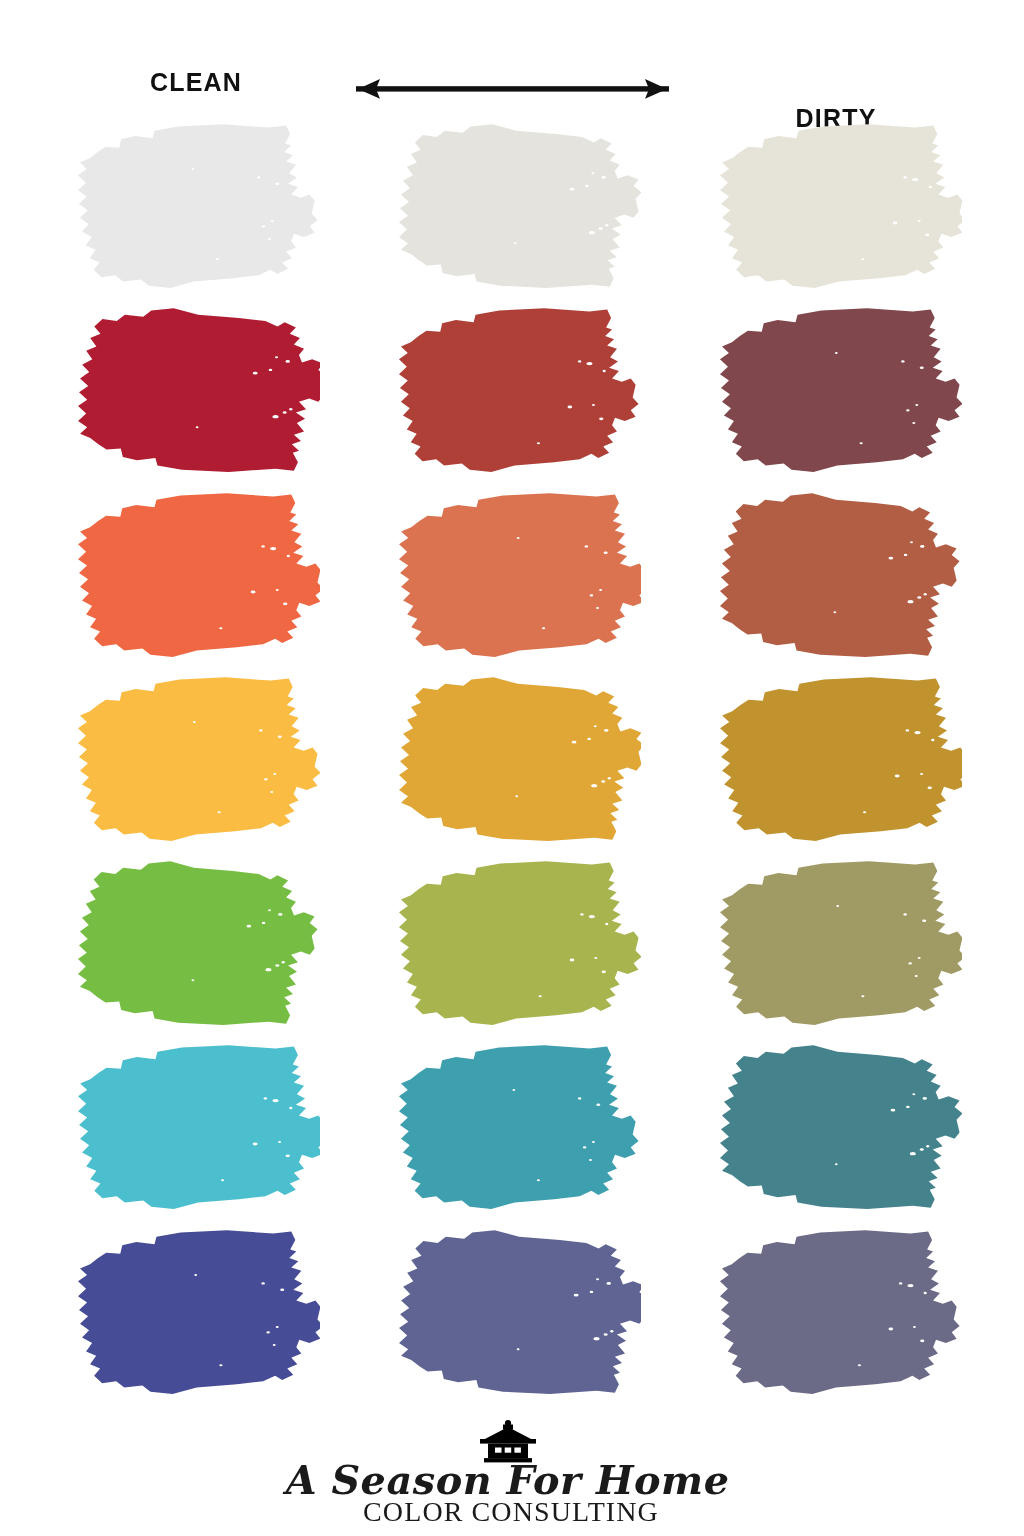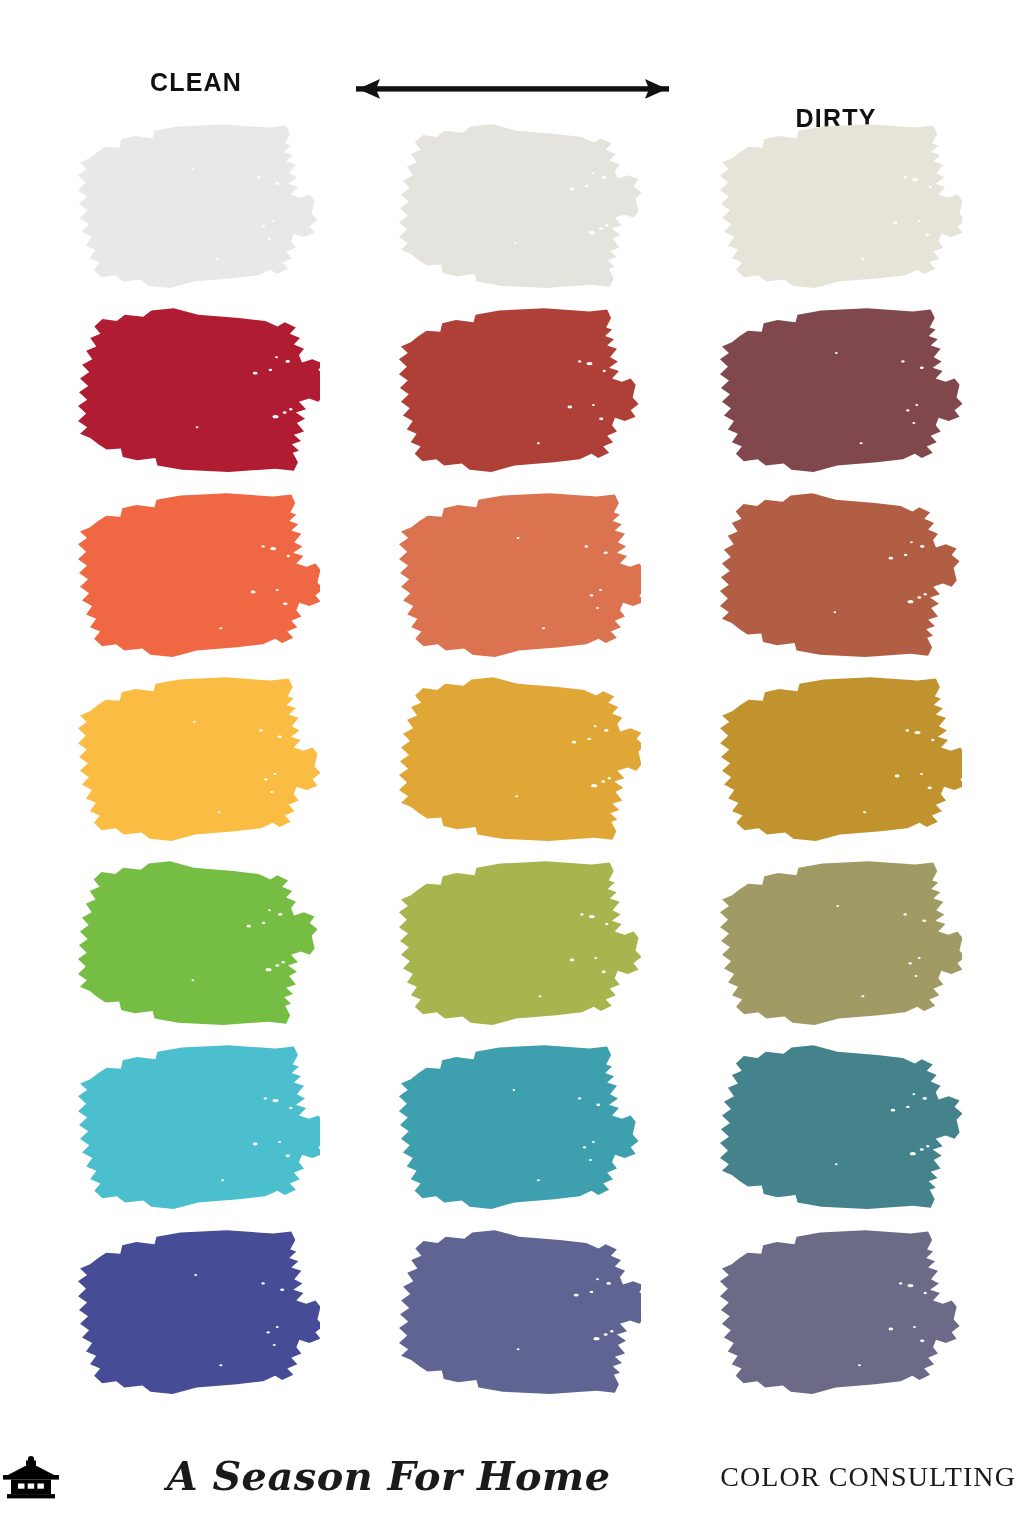--- a/index.html
+++ b/index.html
@@ -62,23 +62,23 @@
   .swatch-cell.col-1 { left: 393px; }
   .swatch-cell.col-2 { left: 714px; }
   .swatch-cell svg { display: block; width: 100%; height: 100%; }
 
   
   #logo {
     position: absolute;
     left: 0; bottom: 0;
     width: 1016px; height: 120px;
     display: flex;
-    flex-direction: row;
+    flex-direction: column;
     align-items: center;
-    justify-content: space-between;
+    justify-content: flex-start;
     padding-top: 4px;
   }
   #house-icon { width: 62px; height: 44px; display: block; }
   #logo-script {
     font-family: "DejaVu Serif", "Liberation Serif", serif;
     font-style: italic;
     font-weight: bold;
     font-size: 39px;
     color: #1a1a1a;
     letter-spacing: 0.5px;

